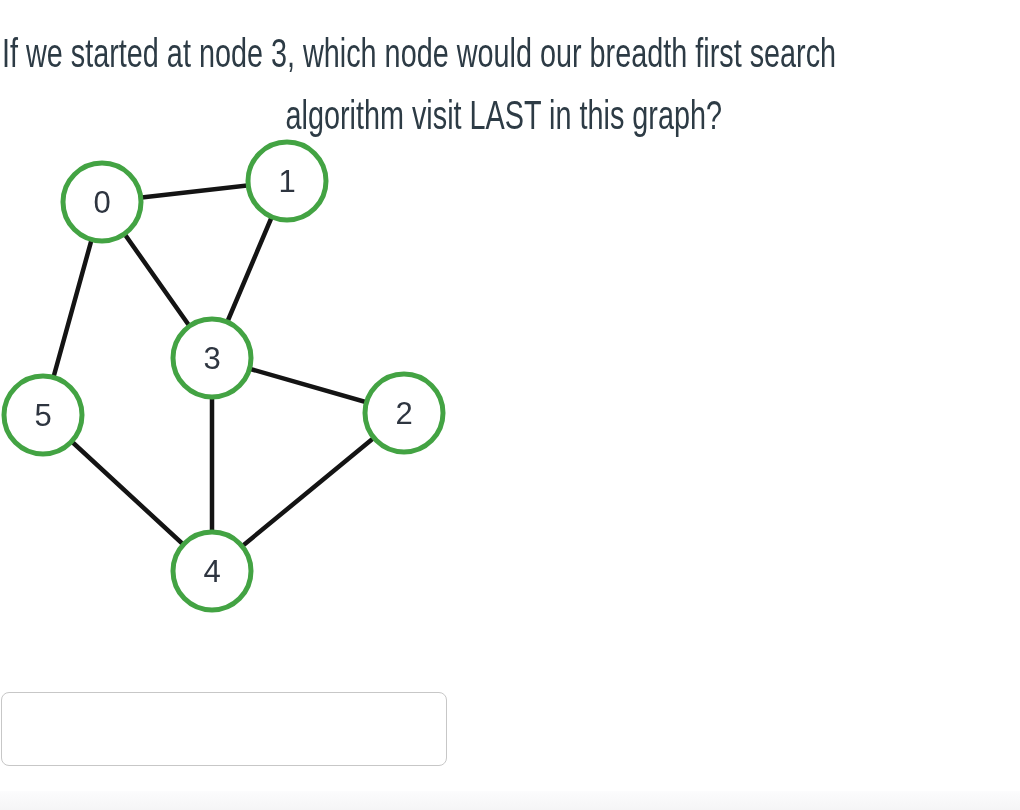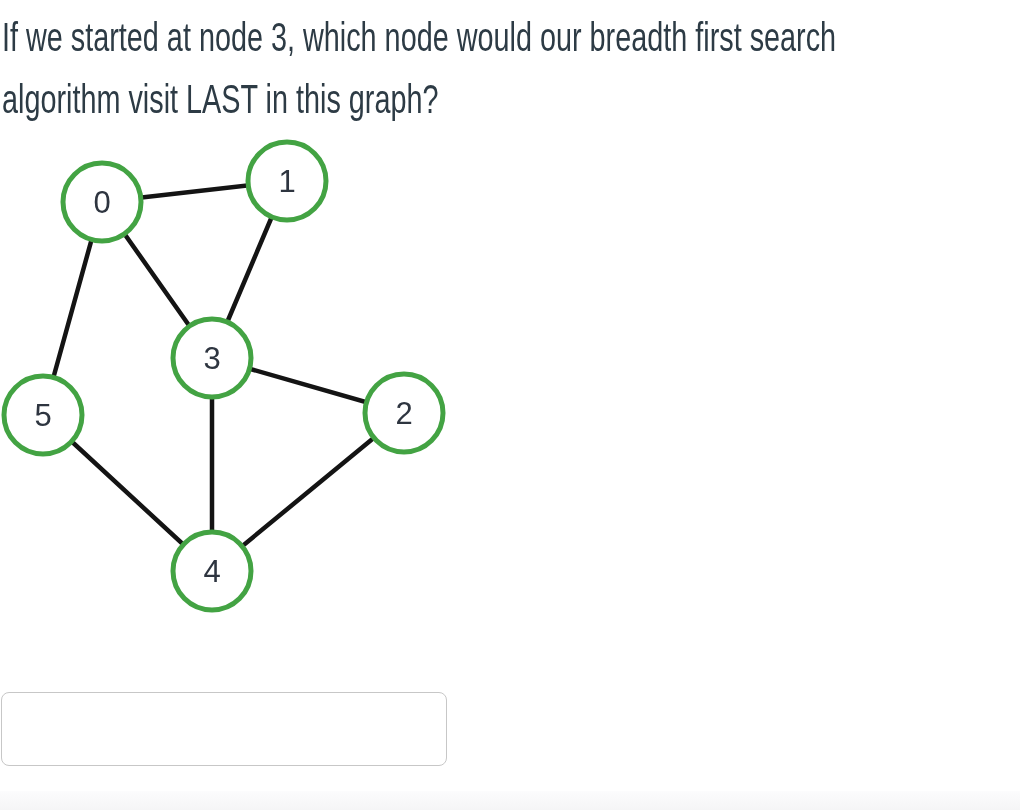--- a/index.html
+++ b/index.html
@@ -6,23 +6,24 @@
   html, body { width: 1020px; height: 810px; }
   body {
     position: relative;
     width: 1020px; height: 810px;
     background: #ffffff;
     font-family: "Liberation Sans", sans-serif;
     overflow: hidden;
   }
   .question {
     position: absolute;
-    left: 2px; top: 6px;
+    left: 2px; top: 22px;
     width: 1000px;
     color: #2d3b45;
+    text-align: right;
   }
   .question .qline {
     display: block;
     font-size: 40px;
     line-height: 62px;
     white-space: nowrap;
     transform: scaleX(0.72);
     transform-origin: 0 50%;
     letter-spacing: 0px;
     font-weight: 400;

